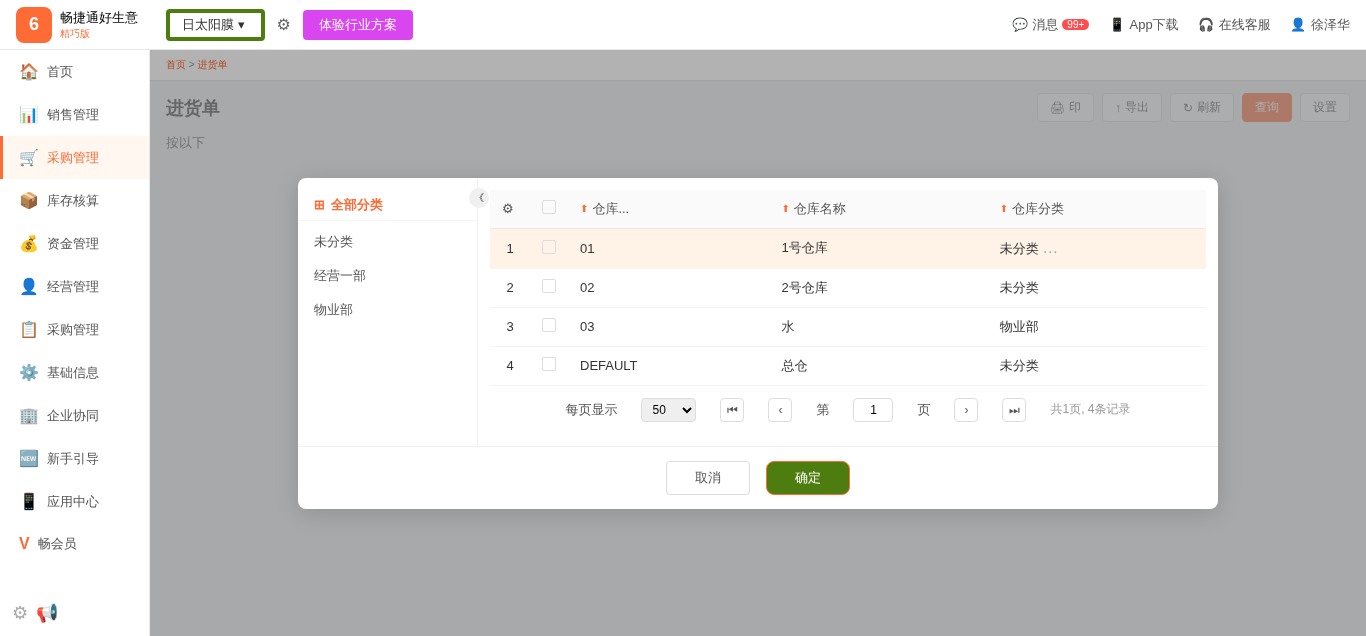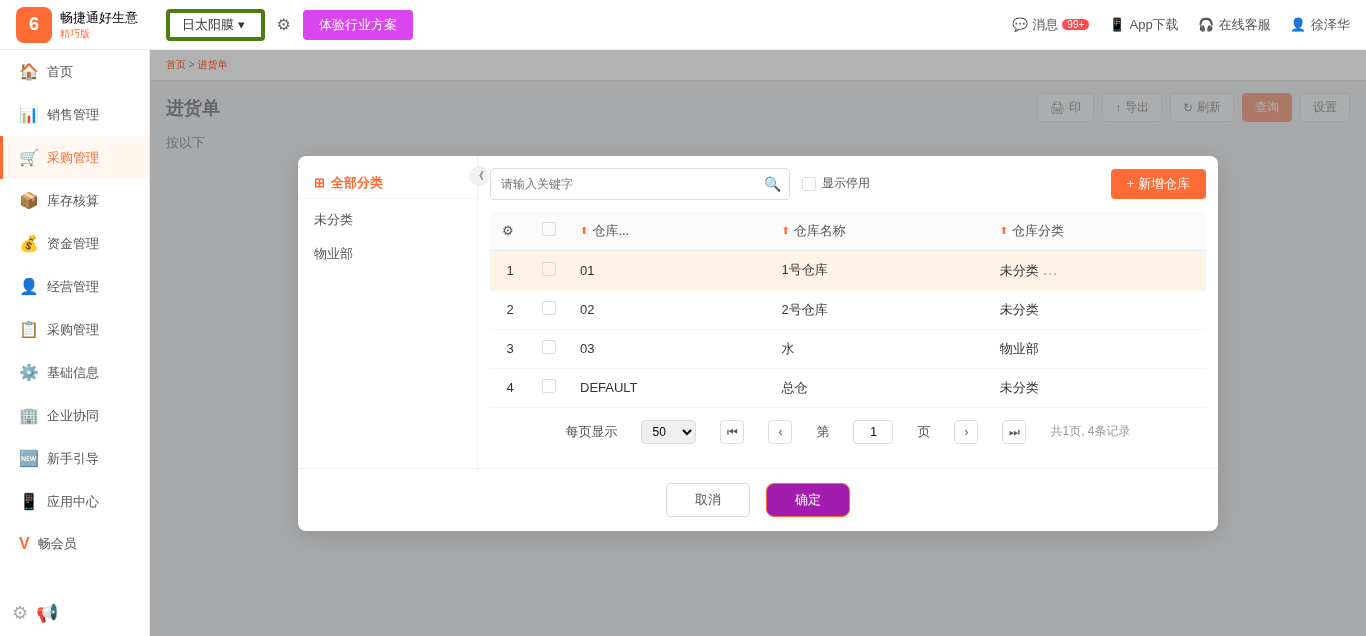--- a/index.html
+++ b/index.html
@@ -365,21 +365,21 @@
       border-radius: 4px;
       background: #fff;
       cursor: pointer;
       font-size: 13px;
       color: #555;
     }
     .btn-confirm {
       padding: 7px 28px;
       border: 1px solid #ff6b35;
       border-radius: 8px;
-      background: #a21caf;
+      background: #4d7c0f;
       cursor: pointer;
       font-size: 13px;
       color: #fff;
     }
 
     
     .bg-content { padding: 0 16px; opacity: 0.5; }
     .filter-bar {
       display: flex;
       align-items: center;
@@ -518,36 +518,26 @@
 
         <div class="modal-body">
 
           <div class="cat-sidebar">
             <div class="cat-header">
               <span>⊞</span>
               <span>全部分类</span>
             </div>
             <div class="cat-collapse">《</div>
             <div class="cat-item">未分类</div>
+            <div class="cat-item">经营一部</div>
             <div class="cat-item">物业部</div>
           </div>
 
           <div class="modal-content">
 
-            <div class="search-bar">
-              <div class="search-input-wrap">
-                <input type="text" class="search-input" placeholder="请输入关键字" style="">
-                <span class="search-icon-btn">🔍</span>
-              </div>
-              <div class="show-disabled">
-                <span class="checkbox-custom"></span>
-                <span>显示停用</span>
-              </div>
-              <button class="btn-add">+ 新增仓库</button>
-            </div>
 
             <div class="table-wrap">
               <table class="data-table">
                 <thead>
                   <tr>
                     <th class="th-gear">⚙</th>
                     <th class="col-checkbox"><span class="checkbox-custom"></span></th>
                     <th>
                       <div class="th-sort"><span class="sort-icon">⬆</span>仓库...</div>
                     </th>

